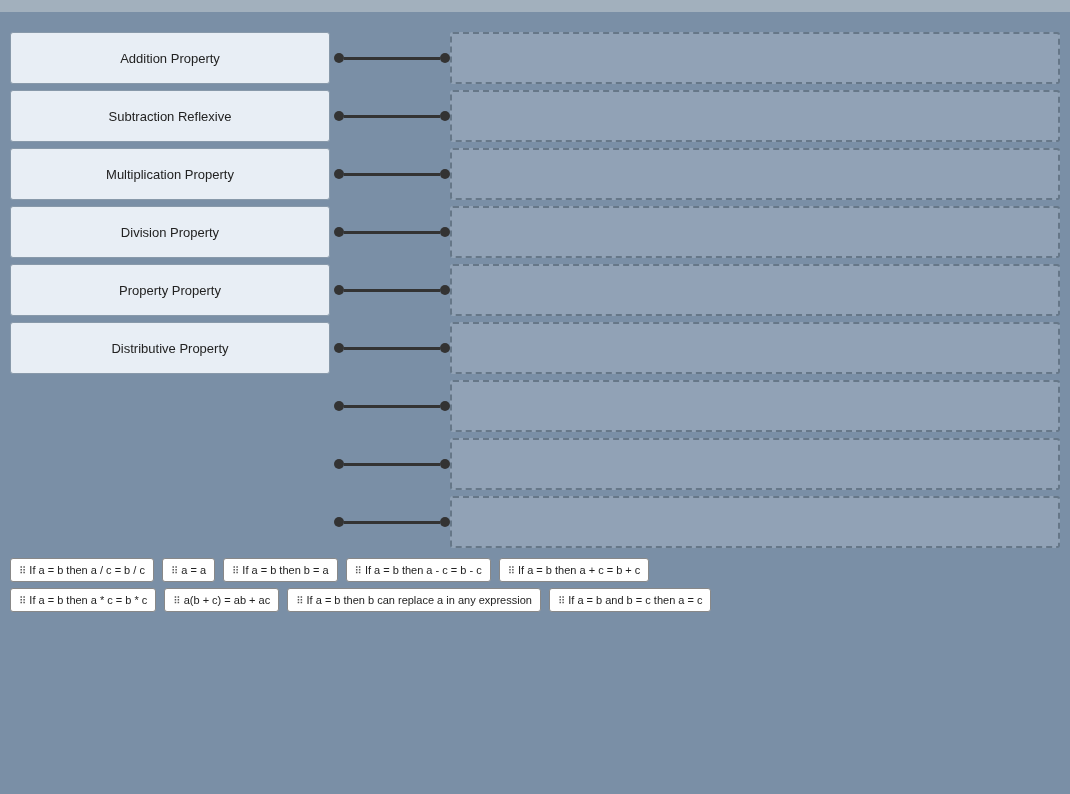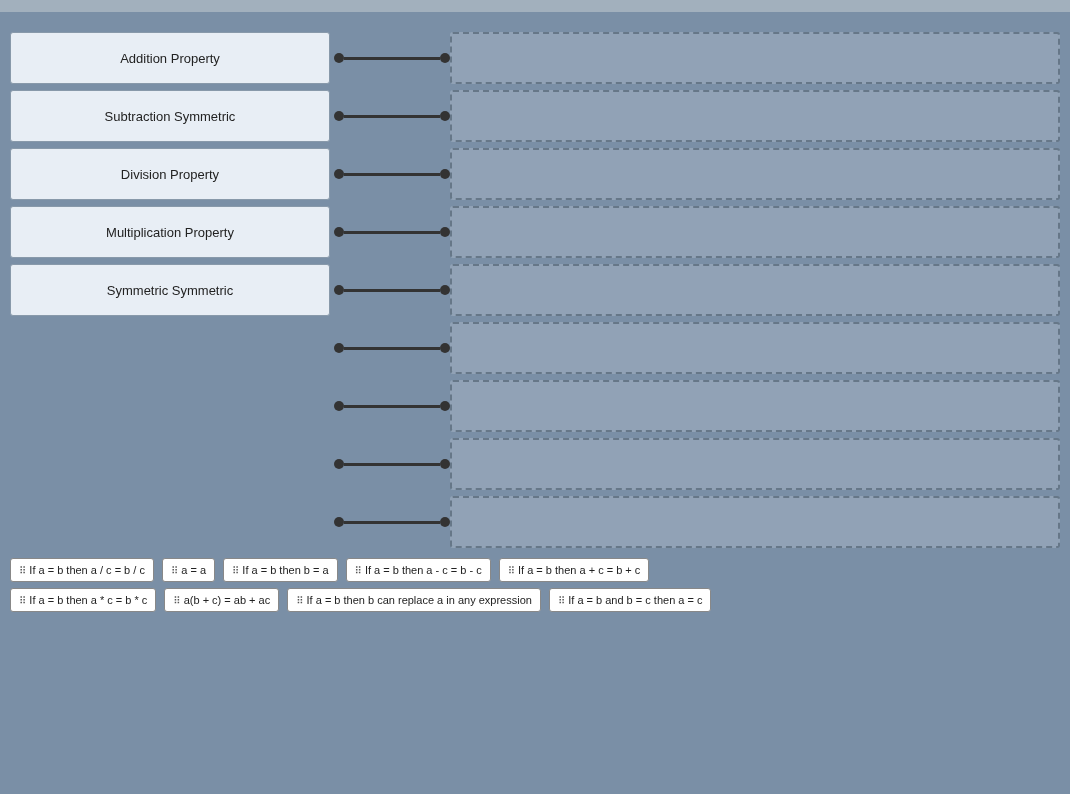--- a/index.html
+++ b/index.html
@@ -136,24 +136,25 @@
 
 <div class="header">
   <span></span>
 </div>
 <div class="subtitle"></div>
 
 <div class="main-area">
 
   <div class="properties-col" id="props-col">
       <div class="property-box">Addition Property</div>
-      <div class="property-box">Subtraction Symmetric</div>
+      <div class="property-box">Subtraction Reflexive</div>
+      <div class="property-box">Multiplication Property</div>
       <div class="property-box">Division Property</div>
-      <div class="property-box">Multiplication Property</div>
-      <div class="property-box">Symmetric Symmetric</div>
+      <div class="property-box">Property Property</div>
+      <div class="property-box">Distributive Property</div>
     </div>
 
   <div class="connector-col" id="conn-col">
       <div class="connector-row">
         <div class="dot-left"></div>
         <div class="h-line"></div>
         <div class="dot-right"></div>
       </div>
       <div class="connector-row">
         <div class="dot-left"></div>

